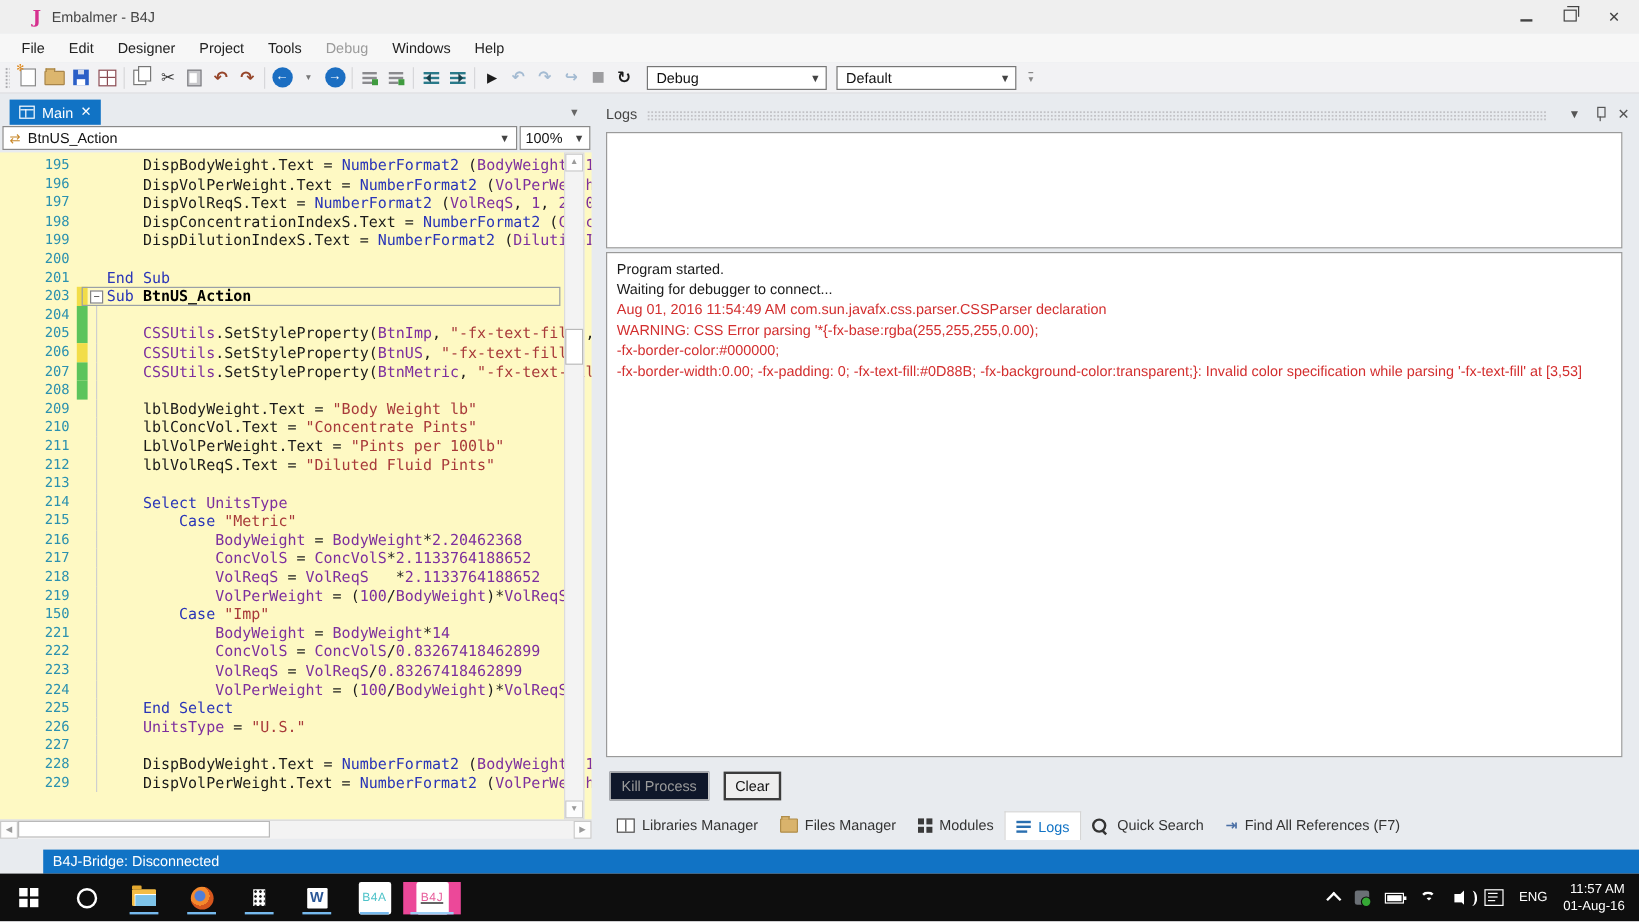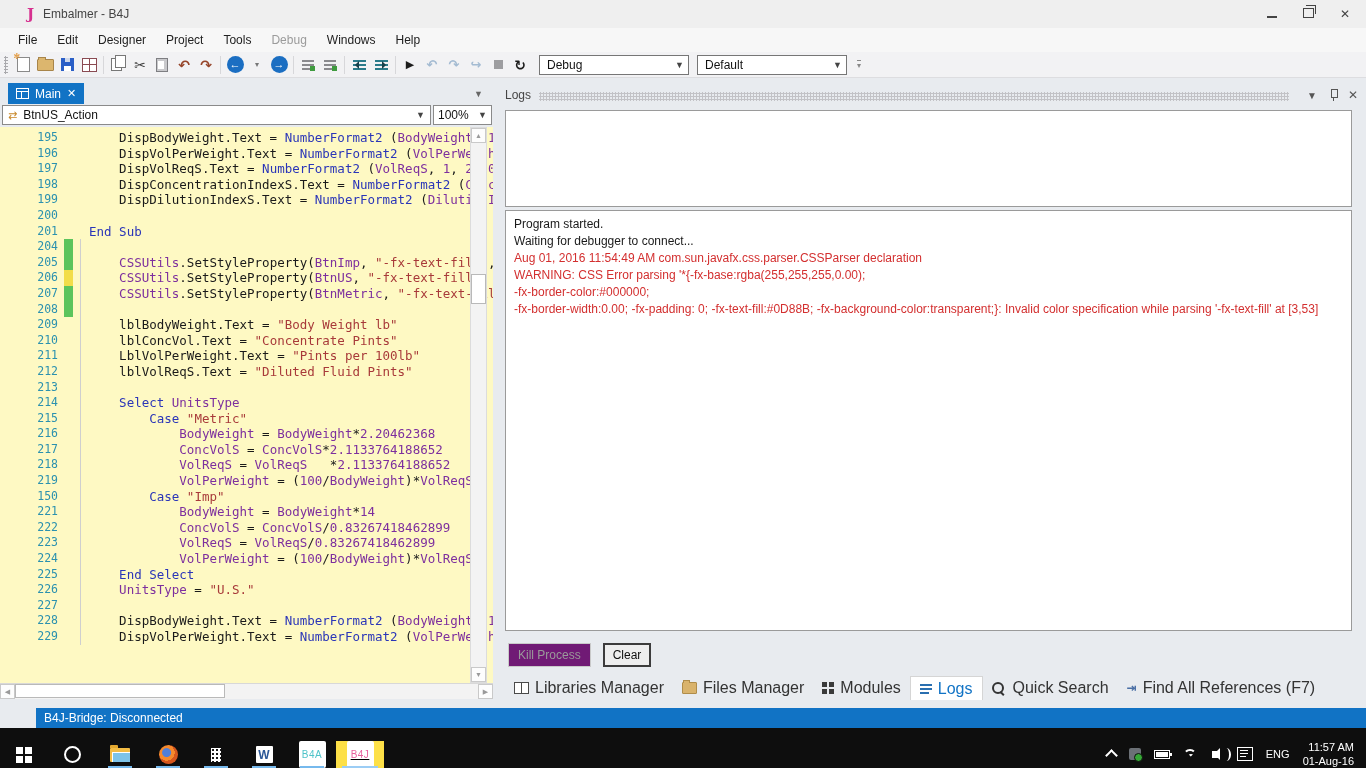--- a/index.html
+++ b/index.html
@@ -109,44 +109,44 @@
   #logs-dots{flex:1;height:9px;margin:2px 8px 0 8px;background-image:radial-gradient(#c2c2c6 1px,transparent 1.1px);background-size:3px 3px;}
   .hdr-icon{color:#555;font-size:10px;margin-left:10px;}
   .pin-icon{width:9px;height:12px;position:relative;margin-left:12px;}
   .pin-icon:before{content:"";position:absolute;left:2px;top:0;width:5px;height:7px;border:1px solid #555;}
   .pin-icon:after{content:"";position:absolute;left:4px;top:8px;width:1px;height:4px;background:#555;}
   #logs-box-top{position:absolute;left:5px;right:8px;top:24px;height:95px;background:#fff;border:1px solid #9a9a9a;}
   #logs-box-main{position:absolute;left:5px;right:8px;top:124px;height:421px;background:#fff;border:1px solid #9a9a9a;padding:5px 8px;box-sizing:border-box;overflow:hidden;}
   .log-line{font-size:12px;line-height:17px;color:#1a1a1a;white-space:nowrap;}
   .log-line.red{color:#d32f2f;}
   #logs-buttons{position:absolute;left:8px;top:557px;display:flex;gap:12px;}
-  .log-btn{font-size:12px;padding:4px 9px;background:#701a75;border:1px solid #c9c9c9;color:#9a9a9a;}
+  .log-btn{font-size:12px;padding:4px 9px;background:#0f172a;border:1px solid #c9c9c9;color:#9a9a9a;}
   .log-btn.enabled{color:#111;border:2px solid #3c3c3c;background:#eee;padding:3px 8px;}
   
   #bottom-tabs{position:absolute;left:0px;right:0;top:590px;height:24px;display:flex;align-items:stretch;padding-left:5px;}
-  .btab{display:flex;align-items:center;gap:6px;padding:0 9px;font-size:16px;color:#333;}
+  .btab{display:flex;align-items:center;gap:6px;padding:0 9px;font-size:12px;color:#333;}
   .btab.active{background:#fff;border:1px solid #d5d5d5;border-bottom:none;color:#1173c5;}
   .icon-book-icon{width:13px;height:10px;border:1px solid #4a4a4a;background:linear-gradient(#4a4a4a,#4a4a4a) 6px 0/1px 100% no-repeat,#fff;}
   .icon-folder-icon{width:13px;height:10px;background:#d9b36c;border:1px solid #b08d4a;border-radius:1px;position:relative;}
   .icon-folder-icon:before{content:"";position:absolute;left:0;top:-3px;width:5px;height:2px;background:#d9b36c;border:1px solid #b08d4a;border-bottom:none;}
   .icon-modules-icon{width:12px;height:12px;background-image:linear-gradient(#3a3a3a,#3a3a3a),linear-gradient(#3a3a3a,#3a3a3a),linear-gradient(#3a3a3a,#3a3a3a),linear-gradient(#3a3a3a,#3a3a3a);background-size:5px 5px;background-repeat:no-repeat;background-position:0 0,7px 0,0 7px,7px 7px;}
   .icon-logs-icon{width:12px;height:12px;background:
      linear-gradient(#2a6fb0,#2a6fb0) 0 1px/12px 2px no-repeat,
      linear-gradient(#2a6fb0,#2a6fb0) 0 5px/12px 2px no-repeat,
      linear-gradient(#2a6fb0,#2a6fb0) 0 9px/9px 2px no-repeat;}
   .icon-search-icon{width:8px;height:8px;border:2px solid #333;border-radius:50%;position:relative;margin-right:3px;}
   .icon-search-icon:after{content:"";position:absolute;left:7px;top:7px;width:5px;height:2px;background:#333;transform:rotate(45deg);transform-origin:0 0;}
   .icon-references-icon{color:#4a6fa5;font-size:12px;font-weight:bold;line-height:12px;}
   .icon-references-icon:before{content:"⇥";}
   
   #statusbar{position:absolute;left:0;top:708px;width:1366px;height:20px;background:#1173c5;color:#fff;font-size:12px;display:flex;align-items:center;padding-left:8px;box-sizing:border-box;margin-left:36px;}
   
-  #taskbar{position:absolute;left:0;top:728px;width:1366px;height:40px;background:#0e0e0e;display:flex;align-items:flex-end;}
+  #taskbar{position:absolute;left:0;top:728px;width:1366px;height:40px;background:#0e0e0e;display:flex;align-items:center;}
   .tb-app{width:48px;display:flex;align-items:center;justify-content:center;position:relative;}
-  .tb-app.active{background:#fde047;text-decoration:underline;}
+  .tb-app.active{background:#ec4899;text-decoration:underline;}
   .tb-app.running:after{content:"";position:absolute;bottom:0;left:12px;right:12px;height:2px;background:#76b9ed;}
   .tb-app.active.running:after{left:6px;right:6px;background:#9ccdf5;}
   .icon-windows-start-icon{width:16px;height:16px;background-image:linear-gradient(#fff,#fff),linear-gradient(#fff,#fff),linear-gradient(#fff,#fff),linear-gradient(#fff,#fff);background-size:7px 7px;background-repeat:no-repeat;background-position:0 0,9px 0,0 9px,9px 9px;}
   .icon-cortana-icon{width:13px;height:13px;border:2px solid #fff;border-radius:50%;}
   .icon-file-explorer-icon{width:20px;height:14px;background:#f3bc44;border-radius:1px;position:relative;}
   .icon-file-explorer-icon:before{content:"";position:absolute;left:0;top:-3px;width:8px;height:3px;background:#e3a82f;border-radius:1px 1px 0 0;}
   .icon-file-explorer-icon:after{content:"";position:absolute;left:2px;top:4px;right:0;bottom:0;background:#7ec3e8;border-radius:1px 0 0 0;border-top:1px solid #fff;border-left:1px solid #fff;}
   .icon-firefox-icon{width:19px;height:19px;border-radius:50%;background:radial-gradient(circle at 40% 40%,#4f7fd9 0 4px,#f5892c 5px 8px,#d6561d 8px);}
   .icon-calculator-icon{width:14px;height:18px;background:#fff;border-radius:1px;padding:2px;box-sizing:border-box;background-image:radial-gradient(#1a1a1a 1px,transparent 1.2px);background-size:4px 4px;background-position:2px 6px;background-repeat:repeat;background-clip:content-box;background-color:#fff;}
   .icon-word-icon{width:17px;height:17px;background:#fff;display:flex;align-items:center;justify-content:center;border-radius:1px;}
@@ -305,20 +305,21 @@
       </div>
     </div>
     <div id="code-area">
         <div class="ln-row"><span class="ln-num">195</span><span class="ln-mk"></span><span class="ln-fold"></span><span class="ln-body"><span class="tk-p">    </span><span class="tk-p">DispBodyWeight.Text = </span><span class="tk-k">NumberFormat2</span><span class="tk-p"> (</span><span class="tk-g">BodyWeight</span><span class="tk-p">, </span><span class="tk-n">1</span></span></div>
         <div class="ln-row"><span class="ln-num">196</span><span class="ln-mk"></span><span class="ln-fold"></span><span class="ln-body"><span class="tk-p">    </span><span class="tk-p">DispVolPerWeight.Text = </span><span class="tk-k">NumberFormat2</span><span class="tk-p"> (</span><span class="tk-g">VolPerWeigh</span></span></div>
         <div class="ln-row"><span class="ln-num">197</span><span class="ln-mk"></span><span class="ln-fold"></span><span class="ln-body"><span class="tk-p">    </span><span class="tk-p">DispVolReqS.Text = </span><span class="tk-k">NumberFormat2</span><span class="tk-p"> (</span><span class="tk-g">VolReqS</span><span class="tk-p">, </span><span class="tk-n">1</span><span class="tk-p">, </span><span class="tk-n">2</span><span class="tk-p">, </span><span class="tk-n">0</span></span></div>
         <div class="ln-row"><span class="ln-num">198</span><span class="ln-mk"></span><span class="ln-fold"></span><span class="ln-body"><span class="tk-p">    </span><span class="tk-p">DispConcentrationIndexS.Text = </span><span class="tk-k">NumberFormat2</span><span class="tk-p"> (</span><span class="tk-g">Conc</span></span></div>
         <div class="ln-row"><span class="ln-num">199</span><span class="ln-mk"></span><span class="ln-fold"></span><span class="ln-body"><span class="tk-p">    </span><span class="tk-p">DispDilutionIndexS.Text = </span><span class="tk-k">NumberFormat2</span><span class="tk-p"> (</span><span class="tk-g">DilutionI</span></span></div>
         <div class="ln-row"><span class="ln-num">200</span><span class="ln-mk"></span><span class="ln-fold"></span></div>
         <div class="ln-row"><span class="ln-num">201</span><span class="ln-mk"></span><span class="ln-fold"></span><span class="ln-body"><span class="tk-k">End Sub</span></span></div>
+        <div class="ln-row hl"><span class="ln-num">203</span><span class="ln-mk mk-y"></span><span class="ln-fold"><span class="fold-box">−</span></span><span class="ln-body"><span class="tk-k">Sub </span><span class="tk-b">BtnUS_Action</span></span></div>
         <div class="ln-row"><span class="ln-num">204</span><span class="ln-mk mk-g"></span><span class="ln-fold fold-line"></span><span class="ln-body"></span></div>
         <div class="ln-row"><span class="ln-num">205</span><span class="ln-mk mk-g"></span><span class="ln-fold fold-line"></span><span class="ln-body"><span class="tk-p">    </span><span class="tk-g">CSSUtils</span><span class="tk-p">.SetStyleProperty(</span><span class="tk-g">BtnImp</span><span class="tk-p">, </span><span class="tk-s">"-fx-text-fill"</span><span class="tk-p">,</span></span></div>
         <div class="ln-row"><span class="ln-num">206</span><span class="ln-mk mk-y"></span><span class="ln-fold fold-line"></span><span class="ln-body"><span class="tk-p">    </span><span class="tk-g">CSSUtils</span><span class="tk-p">.SetStyleProperty(</span><span class="tk-g">BtnUS</span><span class="tk-p">, </span><span class="tk-s">"-fx-text-fill"</span><span class="tk-p">,</span></span></div>
         <div class="ln-row"><span class="ln-num">207</span><span class="ln-mk mk-g"></span><span class="ln-fold fold-line"></span><span class="ln-body"><span class="tk-p">    </span><span class="tk-g">CSSUtils</span><span class="tk-p">.SetStyleProperty(</span><span class="tk-g">BtnMetric</span><span class="tk-p">, </span><span class="tk-s">"-fx-text-fil</span></span></div>
         <div class="ln-row"><span class="ln-num">208</span><span class="ln-mk mk-g"></span><span class="ln-fold fold-line"></span><span class="ln-body"></span></div>
         <div class="ln-row"><span class="ln-num">209</span><span class="ln-mk"></span><span class="ln-fold fold-line"></span><span class="ln-body"><span class="tk-p">    </span><span class="tk-p">lblBodyWeight.Text = </span><span class="tk-s">"Body Weight lb"</span></span></div>
         <div class="ln-row"><span class="ln-num">210</span><span class="ln-mk"></span><span class="ln-fold fold-line"></span><span class="ln-body"><span class="tk-p">    </span><span class="tk-p">lblConcVol.Text = </span><span class="tk-s">"Concentrate Pints"</span></span></div>
         <div class="ln-row"><span class="ln-num">211</span><span class="ln-mk"></span><span class="ln-fold fold-line"></span><span class="ln-body"><span class="tk-p">    </span><span class="tk-p">LblVolPerWeight.Text = </span><span class="tk-s">"Pints per 100lb"</span></span></div>
         <div class="ln-row"><span class="ln-num">212</span><span class="ln-mk"></span><span class="ln-fold fold-line"></span><span class="ln-body"><span class="tk-p">    </span><span class="tk-p">lblVolReqS.Text = </span><span class="tk-s">"Diluted Fluid Pints"</span></span></div>
         <div class="ln-row"><span class="ln-num">213</span><span class="ln-mk"></span><span class="ln-fold fold-line"></span><span class="ln-body"></span></div>

